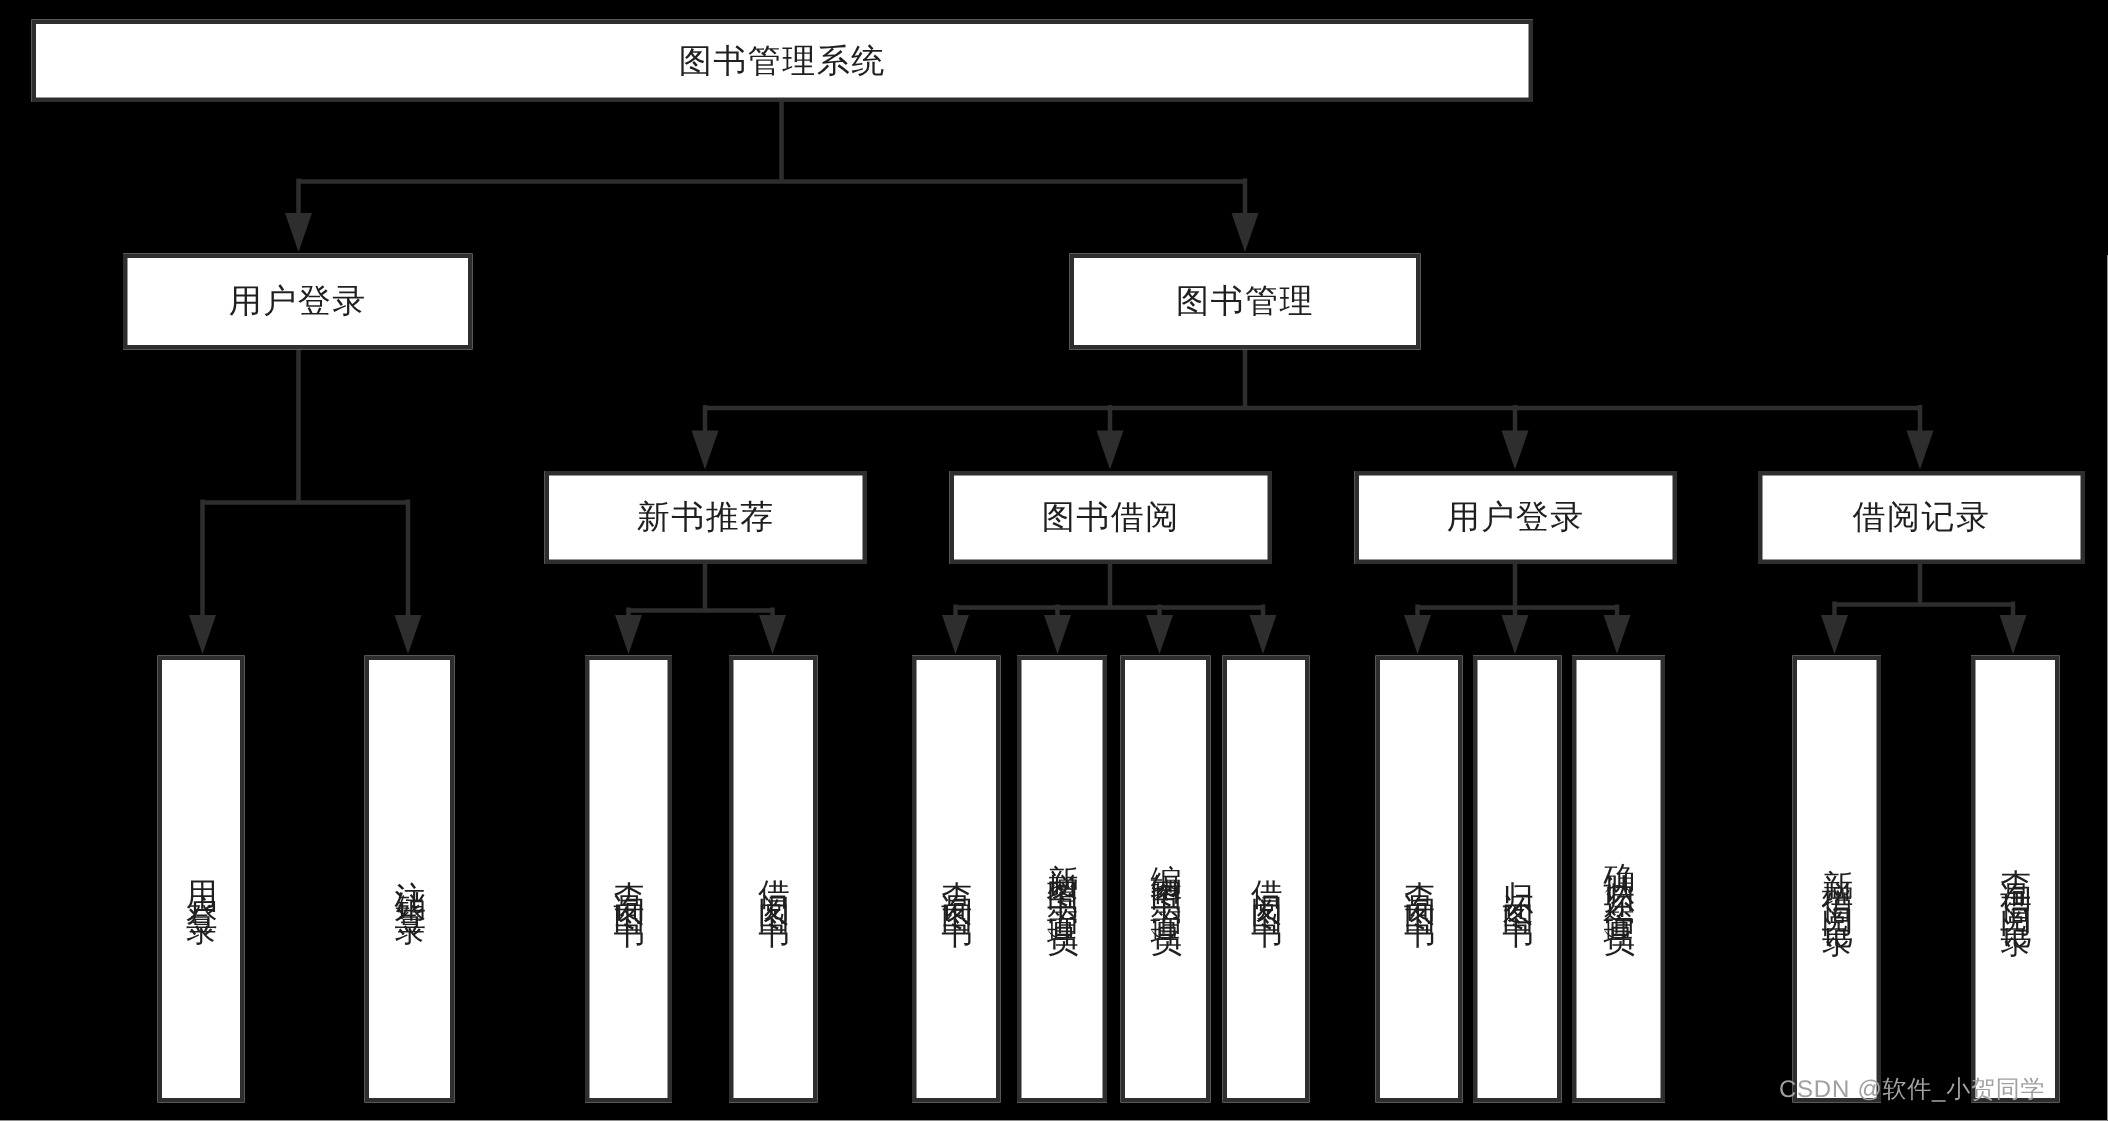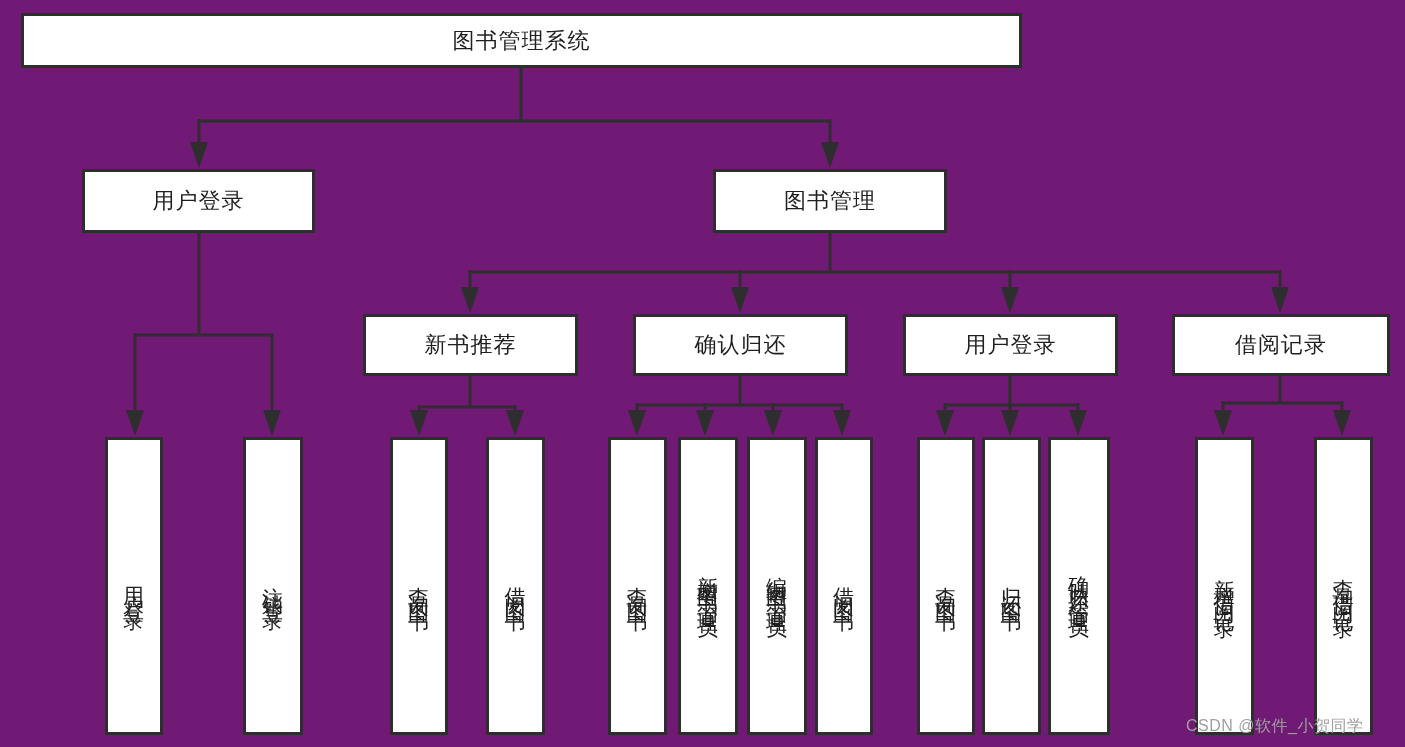--- a/index.html
+++ b/index.html
@@ -4,21 +4,21 @@
 <style>
   html, body {
     margin: 0;
     padding: 0;
     background: #ffffff;
   }
   .stage {
     position: relative;
     width: 1405px;
     height: 747px;
-    background: #701a75;
+    background: #000000;
     overflow: hidden;
     font-family: "Liberation Sans", "DejaVu Sans", sans-serif;
     color: #1f1f1f;
   }
   .wires {
     position: absolute;
     left: 0;
     top: 0;
     pointer-events: none;
   }
@@ -114,21 +114,21 @@
     <span class="hlabel">用户登录</span>
   </div>
   <div class="box" style="left:363px; top:314px; width:215px; height:62px;">
     <span class="hlabel">新书推荐</span>
   </div>
 
   <div class="box" style="left:713px; top:169px; width:234px; height:64px;">
     <span class="hlabel">图书管理</span>
   </div>
   <div class="box" style="left:633px; top:314px; width:215px; height:62px;">
-    <span class="hlabel">确认归还</span>
+    <span class="hlabel">图书借阅</span>
   </div>
   <div class="box" style="left:903px; top:314px; width:215px; height:62px;">
     <span class="hlabel">用户登录</span>
   </div>
   <div class="box" style="left:1172px; top:314px; width:218px; height:62px;">
     <span class="hlabel">借阅记录</span>
   </div>
 
   <div class="box" style="left:105px; top:437px; width:58px; height:298px;">
     <span class="vtext">用户登录</span>

